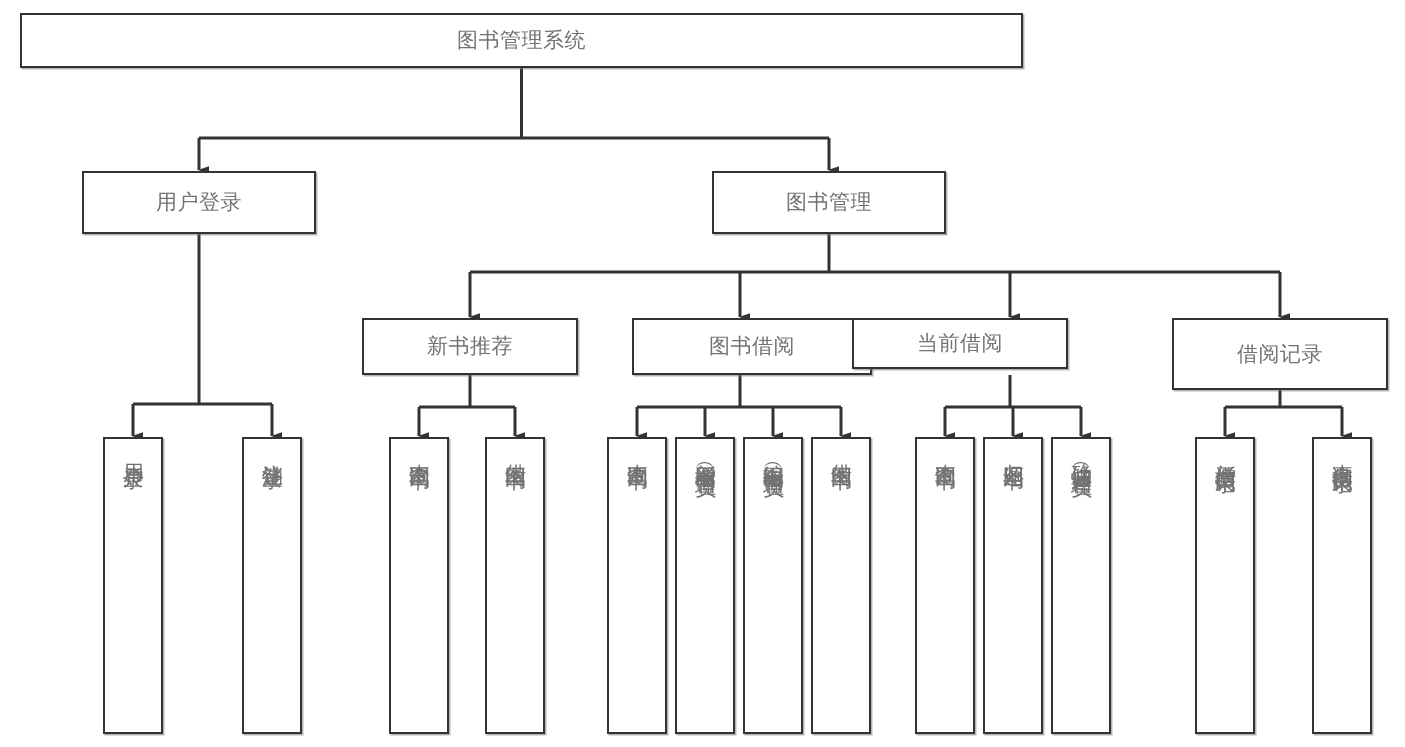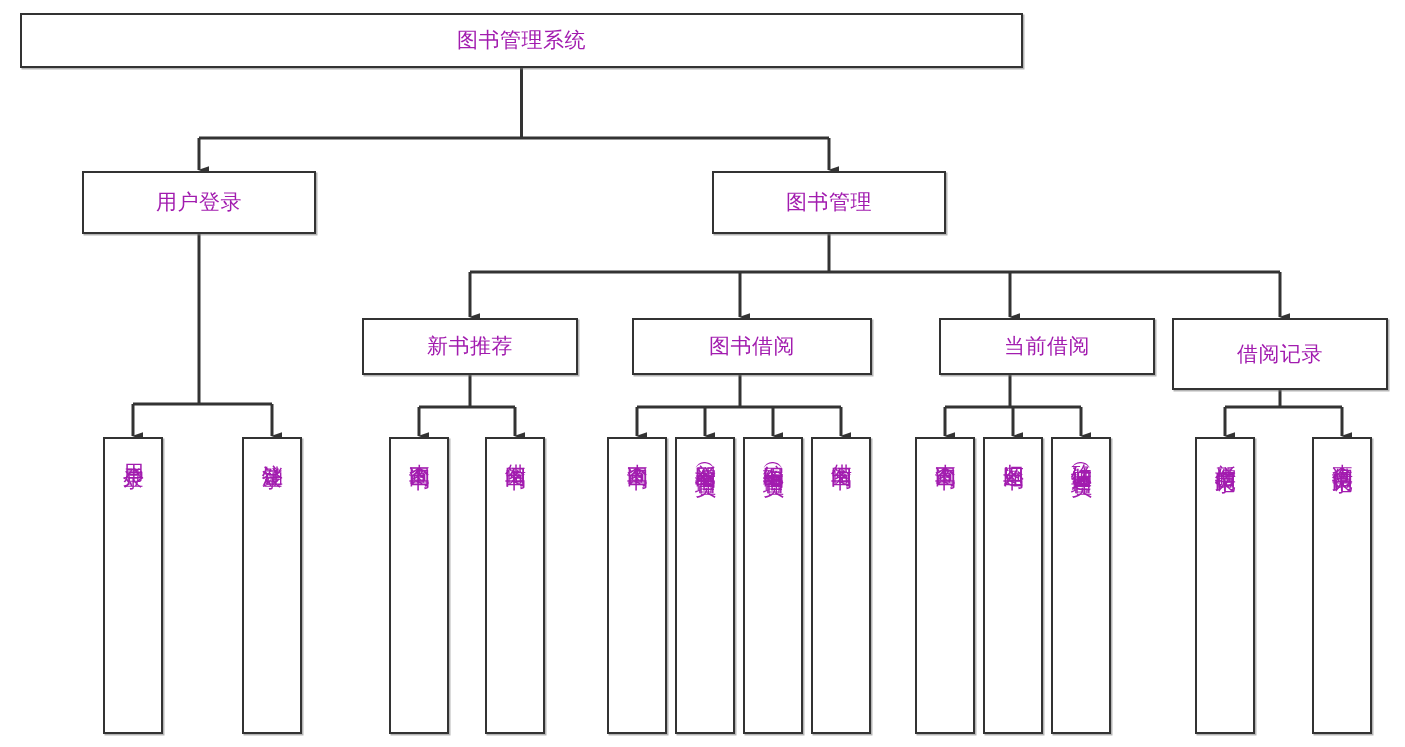--- a/index.html
+++ b/index.html
@@ -29,21 +29,21 @@
     position: absolute;
     box-sizing: border-box;
     background: #ffffff;
     border: 2px solid #333333;
     display: flex;
     align-items: center;
     justify-content: center;
     box-shadow: 1.5px 1.5px 0 rgba(120,120,120,0.55);
   }
   .node .label {
-    color: #a21caf;
+    color: #737373;
     font-size: 21px;
     line-height: 1.18;
     letter-spacing: 0.5px;
     white-space: nowrap;
     text-align: center;
   }
   .node.vertical {
     align-items: flex-start;
     justify-content: center;
     padding-top: 8px;
@@ -120,21 +120,21 @@
       </div>
       <div class="node" style="left: 712px; top: 171px; width: 234px; height: 63px;">
         <span class="label">图书管理</span>
       </div>
       <div class="node" style="left: 362px; top: 318px; width: 216px; height: 57px; font-family: Liberation Serif, serif;">
         <span class="label">新书推荐</span>
       </div>
       <div class="node" style="left: 632px; top: 318px; width: 240px; height: 57px;">
         <span class="label">图书借阅</span>
       </div>
-      <div class="node" style="left: 939px; top: 318px; width: 216px; height: 57px; font-family: Liberation Serif, serif;">
+      <div class="node" style="left: 852px; top: 318px; width: 216px; height: 51px; font-family: Liberation Serif, serif;">
         <span class="label">当前借阅</span>
       </div>
       <div class="node" style="left: 1172px; top: 318px; width: 216px; height: 72px;">
         <span class="label">借阅记录</span>
       </div>
       <div class="node vertical" style="left: 103px; top: 437px; width: 60px; height: 297px;">
         <span class="label">用户登录</span>
       </div>
       <div class="node vertical" style="left: 242px; top: 437px; width: 60px; height: 297px;">
         <span class="label">注销登录</span>

